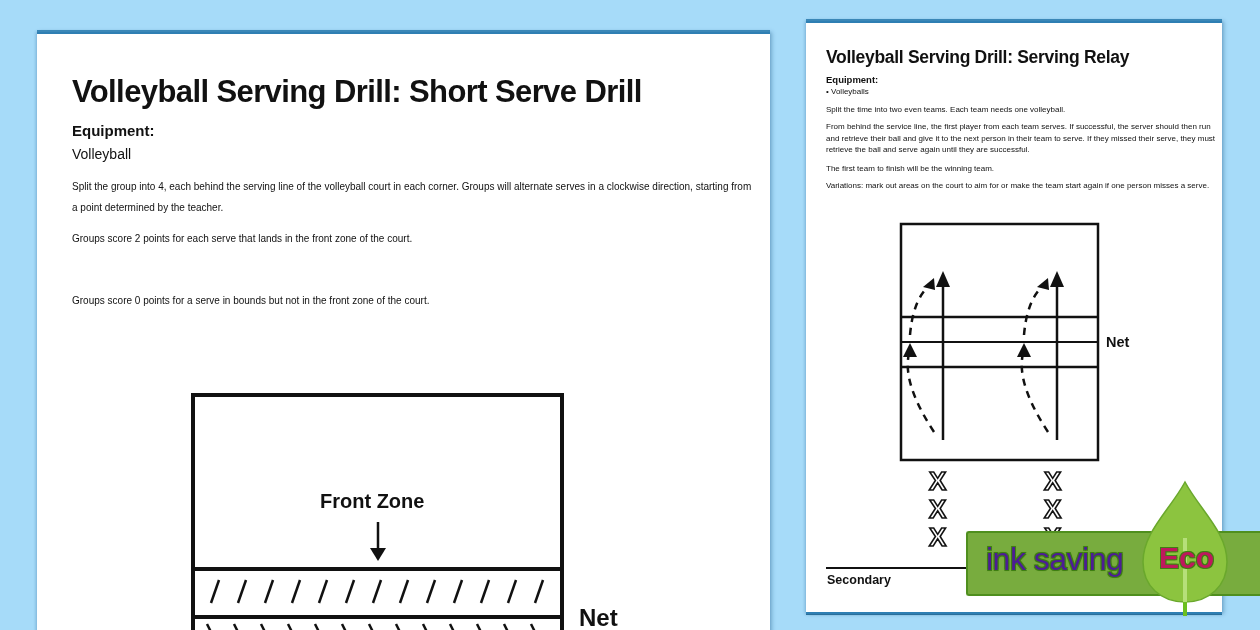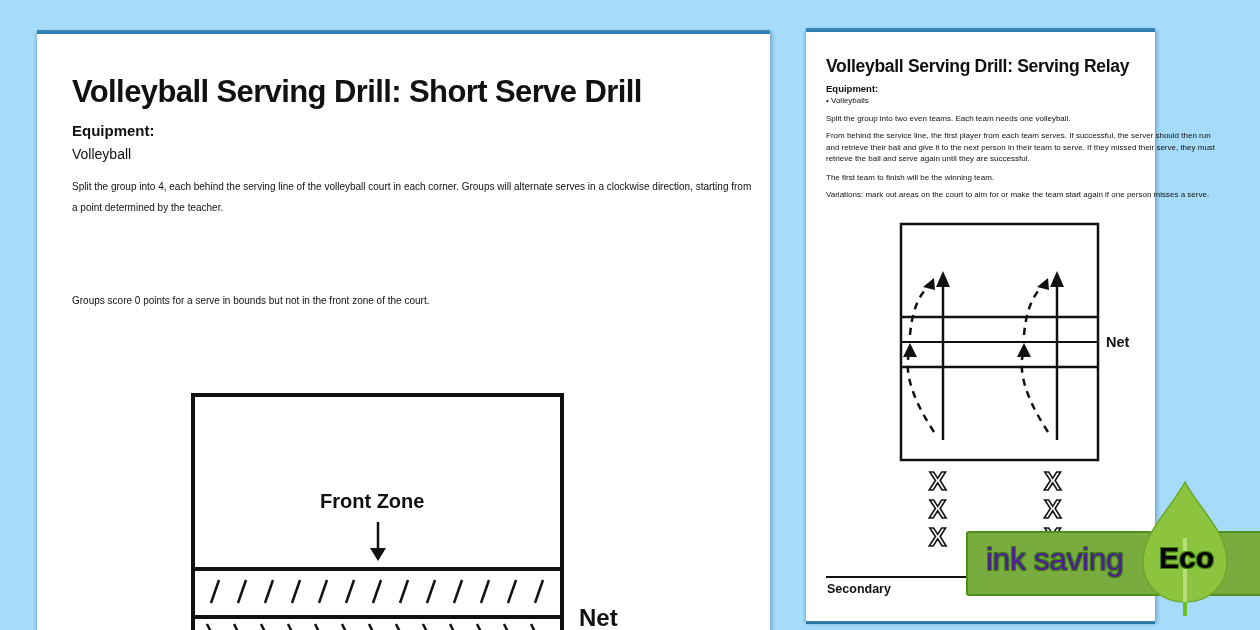--- a/index.html
+++ b/index.html
@@ -8,21 +8,21 @@
     background: #a6dbf9;
     font-family: "DejaVu Sans", sans-serif;
     color: #111;
   }
   .page {
     position: absolute; background: #fff;
     box-shadow: 0 1px 0 #2a6f9a, 0 -2px 0 #3a87b7, 2px 0 4px rgba(20,80,130,0.35), -1px 0 3px rgba(20,80,130,0.25);
     border-top: 2px solid #2f7fb3;
   }
   #page-left { left: 37px; top: 32px; width: 733px; height: 620px; }
-  #page-right { left: 806px; top: 30px; width: 349px; height: 589px; border-bottom: 2px solid #2f7fb3; }
+  #page-right { left: 806px; top: 21px; width: 416px; height: 589px; border-bottom: 2px solid #2f7fb3; }
 
   .title-l { position: absolute; left: 35px; top: 40px; font-size: 31px; font-weight: bold; letter-spacing: -0.6px; white-space: nowrap; font-family: "Liberation Sans", sans-serif; text-align: center; }
   .eq-head-l { position: absolute; left: 35px; top: 88px; font-size: 15px; font-weight: bold; font-family: "Liberation Sans", sans-serif; }
   .eq-item-l { position: absolute; left: 35px; top: 112px; font-size: 14px; font-family: "Liberation Sans", sans-serif; }
   .para-l { position: absolute; left: 35px; width: 680px; font-size: 10px; line-height: 21px; font-family: "Liberation Sans", sans-serif; }
 
   .title-r { position: absolute; left: 20px; top: 24px; font-size: 17.5px; font-weight: bold; letter-spacing: -0.3px; white-space: nowrap; font-family: "Liberation Sans", sans-serif; }
   .eq-head-r { position: absolute; left: 20px; top: 51px; font-size: 9.5px; font-weight: bold; font-family: "Liberation Sans", sans-serif; }
   .eq-item-r { position: absolute; left: 20px; top: 64px; font-size: 8px; font-family: "Liberation Sans", sans-serif; }
   .para-r { position: absolute; left: 20px; width: 395px; font-size: 8px; line-height: 11.5px; font-family: "Liberation Sans", sans-serif; }
@@ -38,33 +38,34 @@
     background: #78ac3e; border: 2px solid #4f8f1e; border-right: none; border-radius: 3px 0 0 3px;
     box-sizing: border-box;
   }
   #eco-text {
     position: absolute; left: 18px; top: 8px; font-size: 32px; color: #4c1d95;
     font-family: "Liberation Sans", sans-serif; letter-spacing: -0.5px;
     text-shadow: 0 0 2px #3f7f12, 1px 1px 0 #3f7f12, -1px -1px 0 #3f7f12, 1px -1px 0 #3f7f12, -1px 1px 0 #3f7f12;
   }
   #eco-leaf { left: 1145px; top: 480px; }
   #eco-label {
-    position: absolute; left: 1159px; top: 541px; font-size: 30px; font-weight: bold; color: #000000;
+    position: absolute; left: 1159px; top: 541px; font-size: 30px; font-weight: bold; color: #be185d;
     font-family: "Liberation Sans", sans-serif;
     text-shadow: 1px 1px 0 #3f7f12, -1px -1px 0 #3f7f12, 1px -1px 0 #3f7f12, -1px 1px 0 #3f7f12;
   }
 </style>
 </head>
 <body>
 
 <div class="page" id="page-left">
   <div class="title-l">Volleyball Serving Drill: Short Serve Drill</div>
   <div class="eq-head-l">Equipment:</div>
   <div class="eq-item-l">Volleyball</div>
   <div class="para-l" style="top:142px;">Split the group into 4, each behind the serving line of the volleyball court in each corner. Groups will alternate serves in a clockwise direction, starting from a point determined by the teacher.</div>
+  <div class="para-l" style="top:194px;">Groups score 2 points for each serve that lands in the front zone of the court.</div>
   <div class="para-l" style="top:256px;">Groups score 0 points for a serve in bounds but not in the front zone of the court.</div>
 </div>
 
 <svg style="left:0;top:0;" width="1260" height="630">
   <g stroke="#111" fill="none">
     <rect x="193" y="395" width="369" height="260" stroke-width="4"></rect>
     <line x1="193" y1="569" x2="562" y2="569" stroke-width="4"></line>
     <line x1="193" y1="617" x2="562" y2="617" stroke-width="4"></line>
     <line x1="378" y1="522" x2="378" y2="550" stroke-width="2.5"></line>
   </g>
@@ -98,21 +99,21 @@
     <line x1="531" y1="624" x2="535" y2="632"></line>
   </g>
 </svg>
 <div style="position:absolute;left:320px;top:490px;font-size:20px;font-weight:bold;font-family:'Liberation Sans',sans-serif;">Front Zone</div>
 <div style="position:absolute;left:579px;top:604px;font-size:24px;font-weight:bold;font-family:'Liberation Sans',sans-serif;">Net</div>
 
 <div class="page" id="page-right">
   <div class="title-r">Volleyball Serving Drill: Serving Relay</div>
   <div class="eq-head-r">Equipment:</div>
   <div class="eq-item-r">• Volleyballs</div>
-  <div class="para-r" style="top:81px;">Split the group into two even teams. Each team needs one volleyball.</div>
+  <div class="para-r" style="top:81px;">Split the time into two even teams. Each team needs one volleyball.</div>
   <div class="para-r" style="top:98px;">From behind the service line, the first player from each team serves. If successful, the server should then run and retrieve their ball and give it to the next person in their team to serve. If they missed their serve, they must retrieve the ball and serve again until they are successful.</div>
   <div class="para-r" style="top:140px;">The first team to finish will be the winning team.</div>
   <div class="para-r" style="top:157px;">Variations: mark out areas on the court to aim for or make the team start again if one person misses a serve.</div>
 
   <div class="footer-line"></div>
   <div class="footer-text">Secondary</div>
 </div>
 
 <svg style="left:0;top:0;" width="1260" height="630">
   <g stroke="#111" fill="none">

